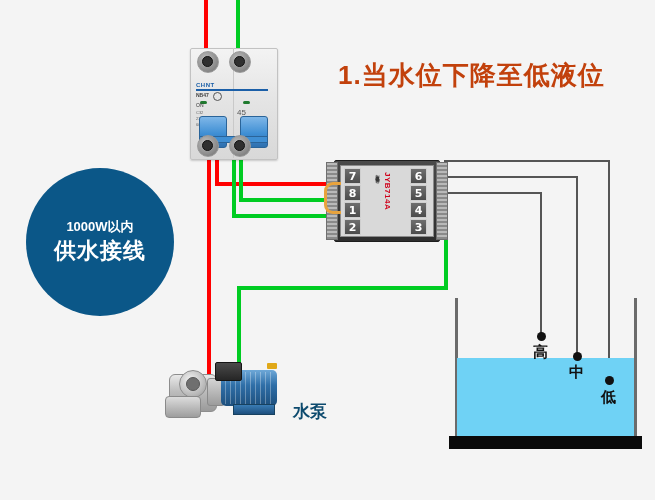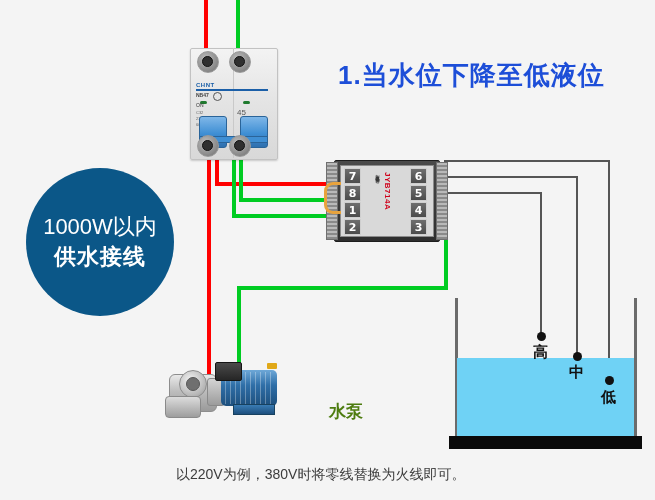--- a/index.html
+++ b/index.html
@@ -9,35 +9,35 @@
     font-family:"Liberation Sans","DejaVu Sans",sans-serif;
     overflow:hidden;
     position:relative;
   }
   #stage{position:absolute;left:0;top:0;width:655px;height:500px;}
   .abs{position:absolute;}
 
   
   #headline{
     left:338px;top:58px;
-    font-size:26px;font-weight:bold;color:#1d4ed8;
+    font-size:26px;font-weight:bold;color:#c2410c;
     letter-spacing:1px;white-space:nowrap;
   }
 
   
   #badge{
     left:26px;top:168px;width:148px;height:148px;
     border-radius:50%;
     background:#0b5788;
     color:#ffffff;
     display:flex;flex-direction:column;
     align-items:center;justify-content:center;
     text-align:center;line-height:1.22;
   }
-  #badge .l1{font-size:22px;font-weight:normal;text-align:center;}
+  #badge .l1{font-size:13px;font-weight:bold;text-align:center;}
   #badge .l2{font-size:17px;font-weight:bold;}
   #badge .l3{font-size:22px;font-weight:bold;margin-top:3px;letter-spacing:1px;text-align:center;}
 
   
   #breaker{left:190px;top:48px;width:86px;height:110px;}
   .brk-body{
     position:absolute;left:0;top:0;width:86px;height:110px;
     background:linear-gradient(180deg,#f3f3f3 0%,#e4e4e4 48%,#d8d8d8 100%);
     border:1px solid #c2c2c2;border-radius:2px;
     box-shadow:0 1px 2px rgba(0,0,0,.18);
@@ -160,21 +160,21 @@
     background:linear-gradient(180deg,#dcdcdc,#9d9d9d);border:1px solid #8a8a8a;
   }
   .pm-foot{
     position:absolute;left:70px;top:44px;width:40px;height:9px;
     background:linear-gradient(180deg,#3a7cb5,#1d4f7d);border:1px solid #17415f;
   }
   .pm-coupler{
     position:absolute;left:44px;top:18px;width:16px;height:26px;border-radius:3px;
     background:linear-gradient(180deg,#d4d4d4,#9c9c9c);border:1px solid #8a8a8a;
   }
-  #pump-label{left:293px;top:400px;font-size:17px;font-weight:bold;color:#4d7c0f;margin-left:36px;}
+  #pump-label{left:293px;top:400px;font-size:17px;font-weight:bold;color:#0c4a6e;}
 
   
   #caption{
     left:176px;top:466px;
     font-size:14px;color:#3c3c3c;white-space:nowrap;
   }
 </style>
 </head>
 <body>
 
@@ -288,15 +288,14 @@
     <div class="pm-suction"></div>
     <div class="pm-coupler"></div>
     <div class="pm-motor"></div>
     <div class="pm-fins"></div>
     <div class="pm-jbox"></div>
     <div class="pm-cap"></div>
     <div class="pm-foot"></div>
   </div>
   <div class="abs" id="pump-label">水泵</div>
 
-  <div class="abs" id="caption">以220V为例，380V时将零线替换为火线即可。</div>
 
 </div>
 
 </body></html>

